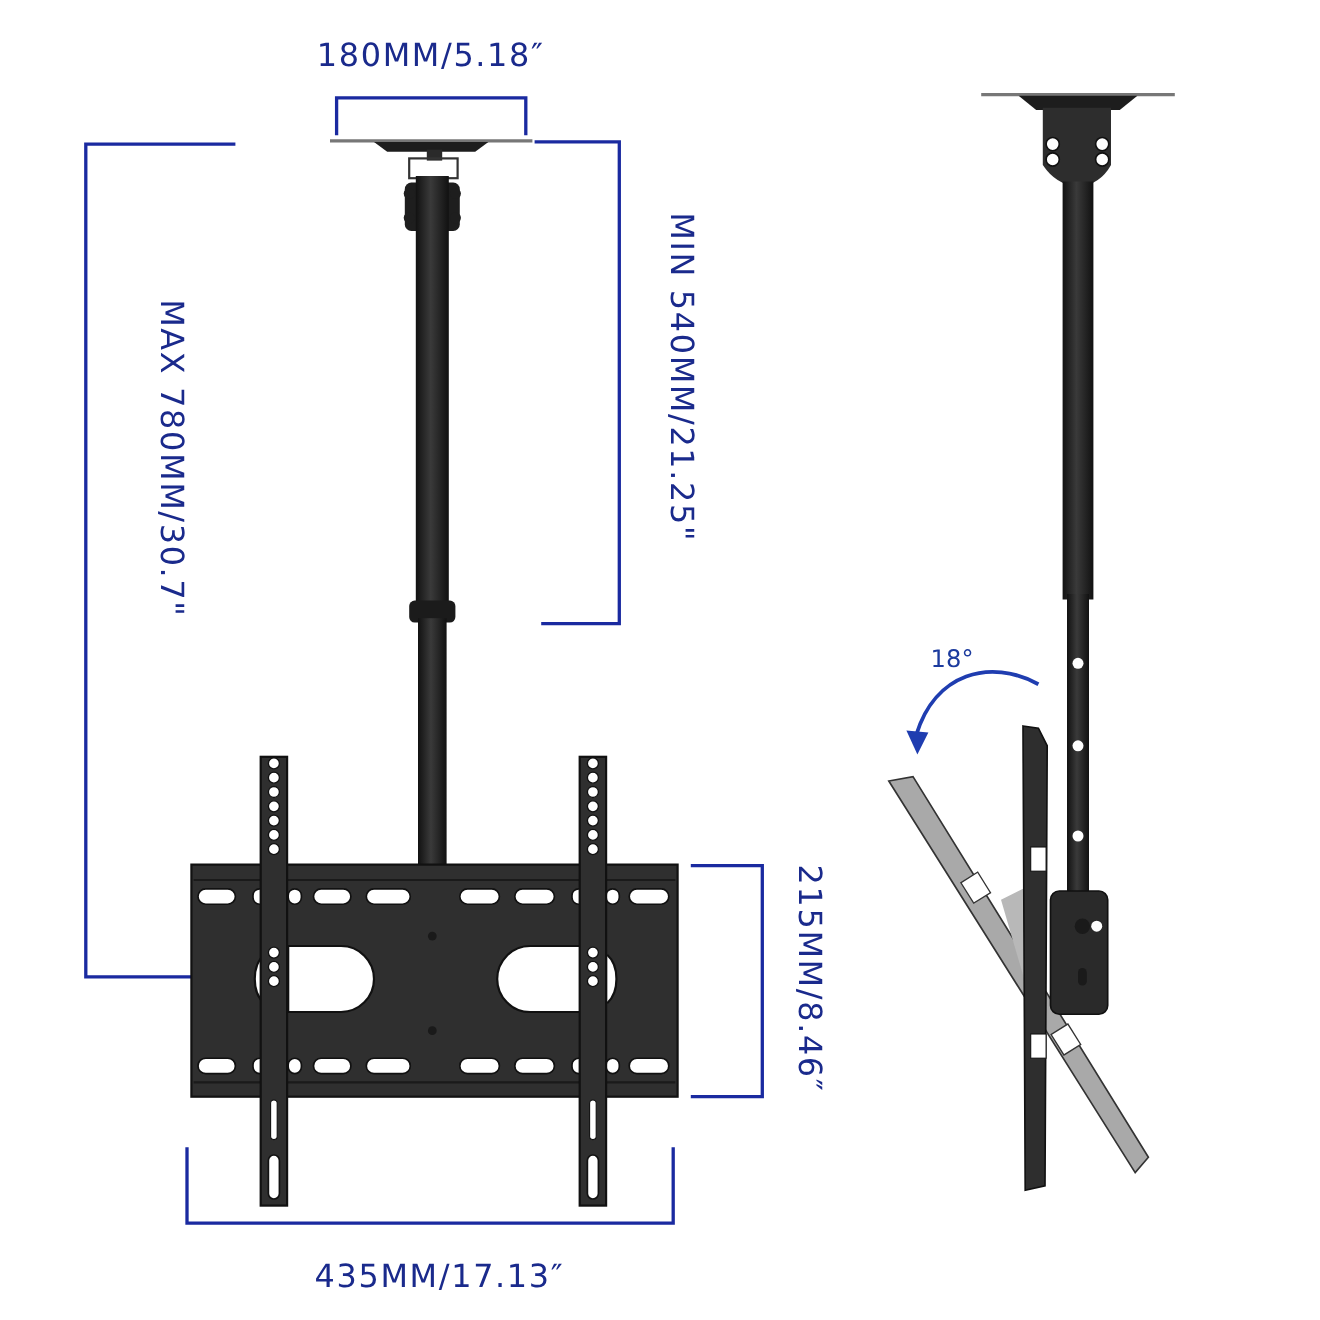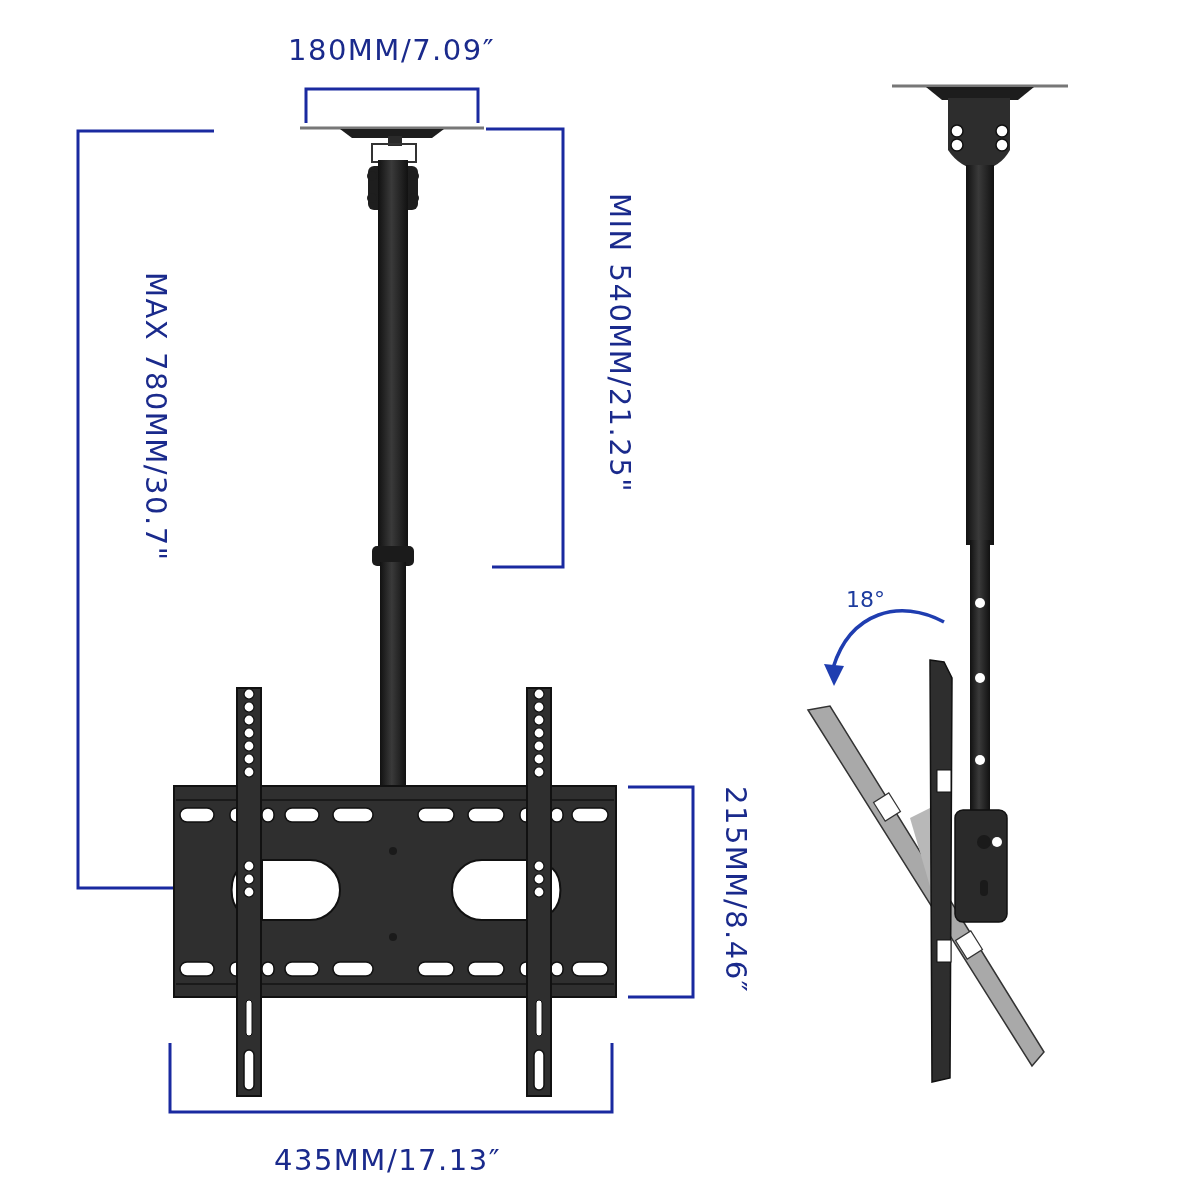--- a/index.html
+++ b/index.html
@@ -167,24 +167,24 @@
       <circle cx="997" cy="842" r="5" fill="#fff"></circle>
       <rect x="980" y="880" width="8" height="16" rx="4" fill="#1a1a1a"></rect>
     </g>
 
     <g>
       <path d="M944 622 C 900 598, 850 612, 833 668" stroke="#1f3db0" stroke-width="3.5" fill="none"></path>
       <path d="M824 664 L834 686 L844 666 Z" fill="#1f3db0"></path>
     </g>
   </svg>
 
-  <div class="label" style="left:288px; top:36px;">180MM/7.09″</div>
+  <div class="label" style="left:288px; top:36px;">180MM/5.18″</div>
 
   <div class="label vlabel" style="left:634px; top:193px;">MIN 540MM/21.25"</div>
 
   <div class="label vlabel" style="left:170px; top:272px;">MAX 780MM/30.7"</div>
 
   <div class="label vlabel" style="left:750px; top:786px;">215MM/8.46″</div>
 
-  <div class="label" style="left:274px; top:1146px;">435MM/17.13″</div>
+  <div class="label" style="left:286px; top:1146px;">435MM/17.13″</div>
 
   <div class="label tilt-label" style="left:846px; top:589px;">18°</div>
 </div>
 
 </body></html>

